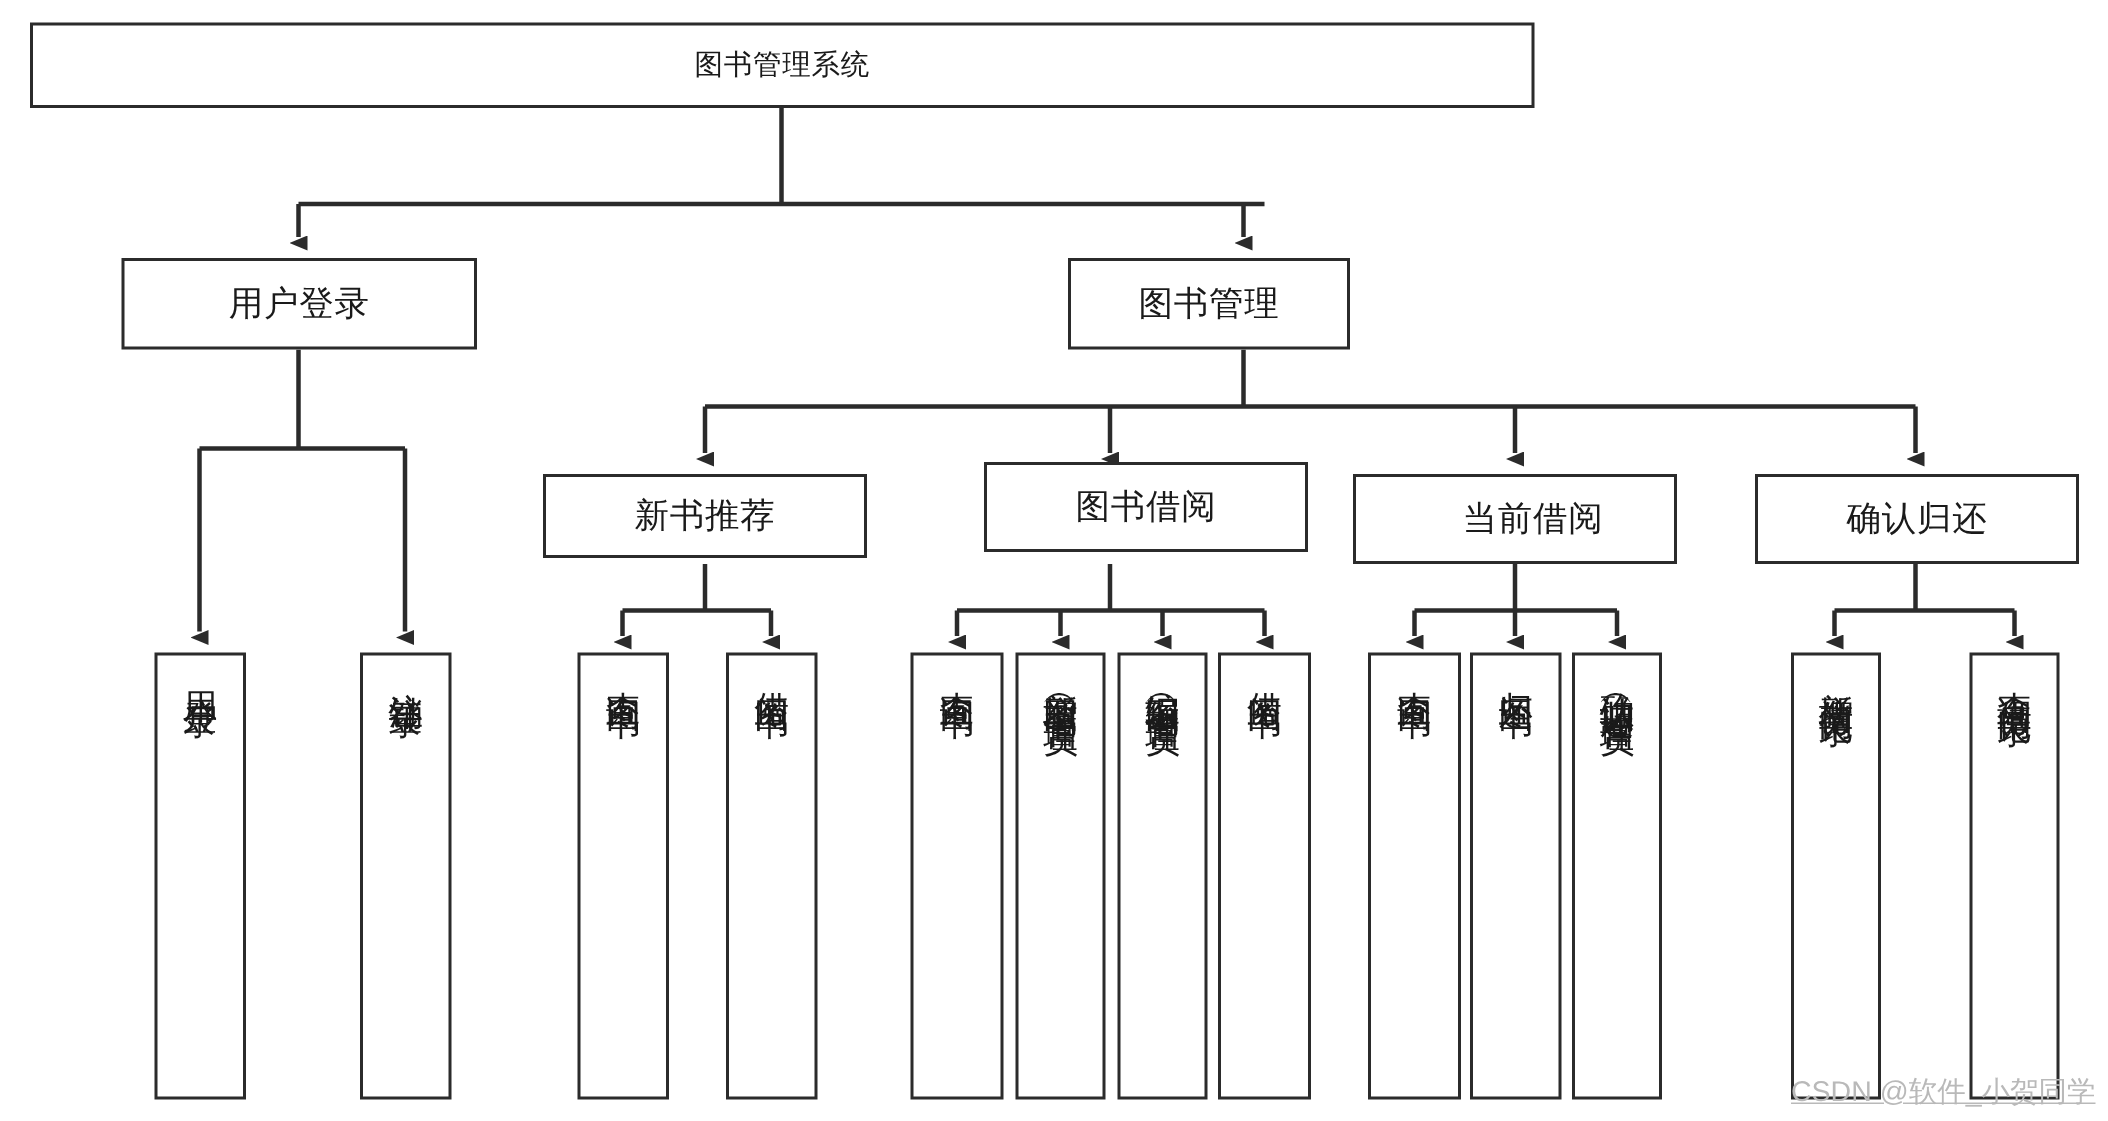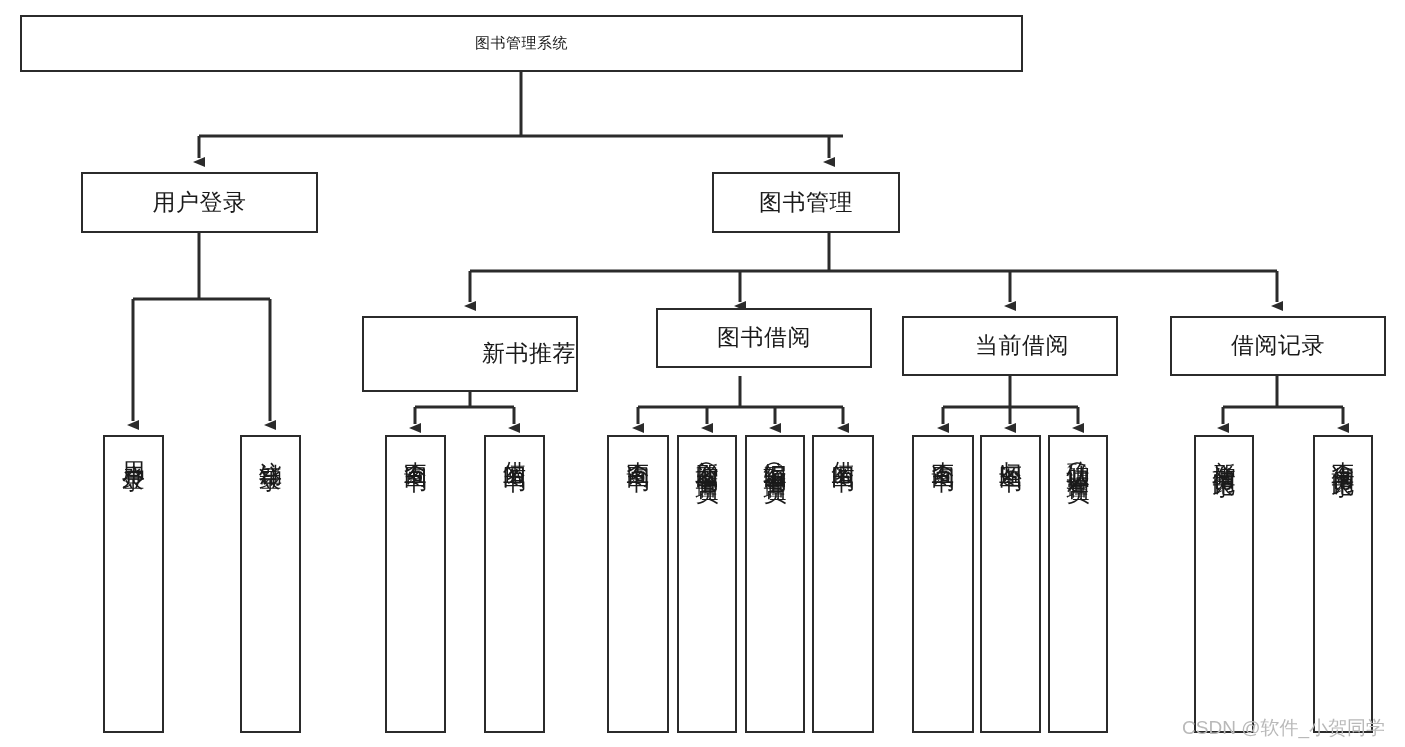--- a/index.html
+++ b/index.html
@@ -40,45 +40,46 @@
     text-align: center;
     line-height: 1.12;
     white-space: nowrap;
   }
   
   .node.h .node-label {
     font-size: 23px;
     letter-spacing: 0.5px;
   }
   .node.root .node-label {
-    font-size: 15px;
+    font-size: 19px;
   }
   
   .node.v {
     align-items: flex-start;
     justify-content: center;
     padding-top: 6px;
   }
   .node.v .node-label {
     writing-mode: vertical-rl;
     text-orientation: upright;
     font-size: 23px;
     line-height: 1.0;
     letter-spacing: 3px;
     white-space: nowrap;
   }
   .watermark {
     position: absolute;
-    right: 20px;
+    right: 8px;
     bottom: 6px;
     font-size: 19px;
     color: #b9b9b9;
     z-index: 5;
     white-space: nowrap;
     font-family: "Liberation Sans", "DejaVu Sans", sans-serif;
+    text-decoration: underline;
   }
 </style>
 </head>
 <body>
 
 <div id="canvas">
 
   <svg id="edges" viewBox="0 0 1405 747" xmlns="http://www.w3.org/2000/svg">
     <defs>
       <marker id="arrow" markerWidth="10" markerHeight="12" refX="1" refY="6" orient="auto" markerUnits="userSpaceOnUse">
@@ -134,34 +135,34 @@
   </div>
 
   <div class="node h" style="left:81px; top:172px; width:237px; height:61px;">
     <span class="node-label">用户登录</span>
   </div>
 
   <div class="node h" style="left:712px; top:172px; width:188px; height:61px;">
     <span class="node-label">图书管理</span>
   </div>
 
-  <div class="node h" style="left:362px; top:316px; width:216px; height:76px;justify-content:flex-end;">
+  <div class="node h" style="left:362px; top:316px; width:216px; height:56px;">
     <span class="node-label">新书推荐</span>
   </div>
 
   <div class="node h" style="left:632px; top:308px; width:216px; height:60px;margin-left:24px;">
     <span class="node-label">图书借阅</span>
   </div>
 
   <div class="node h" style="left:902px; top:316px; width:216px; height:60px;padding-left:24px;">
     <span class="node-label">当前借阅</span>
   </div>
 
   <div class="node h" style="left:1170px; top:316px; width:216px; height:60px;">
-    <span class="node-label">借阅记录</span>
+    <span class="node-label">确认归还</span>
   </div>
 
   <div class="node v" style="left:103px; top:435px; width:61px; height:298px;">
     <span class="node-label">用户登录</span>
   </div>
 
   <div class="node v" style="left:240px; top:435px; width:61px; height:298px;">
     <span class="node-label">注销登录</span>
   </div>
 

